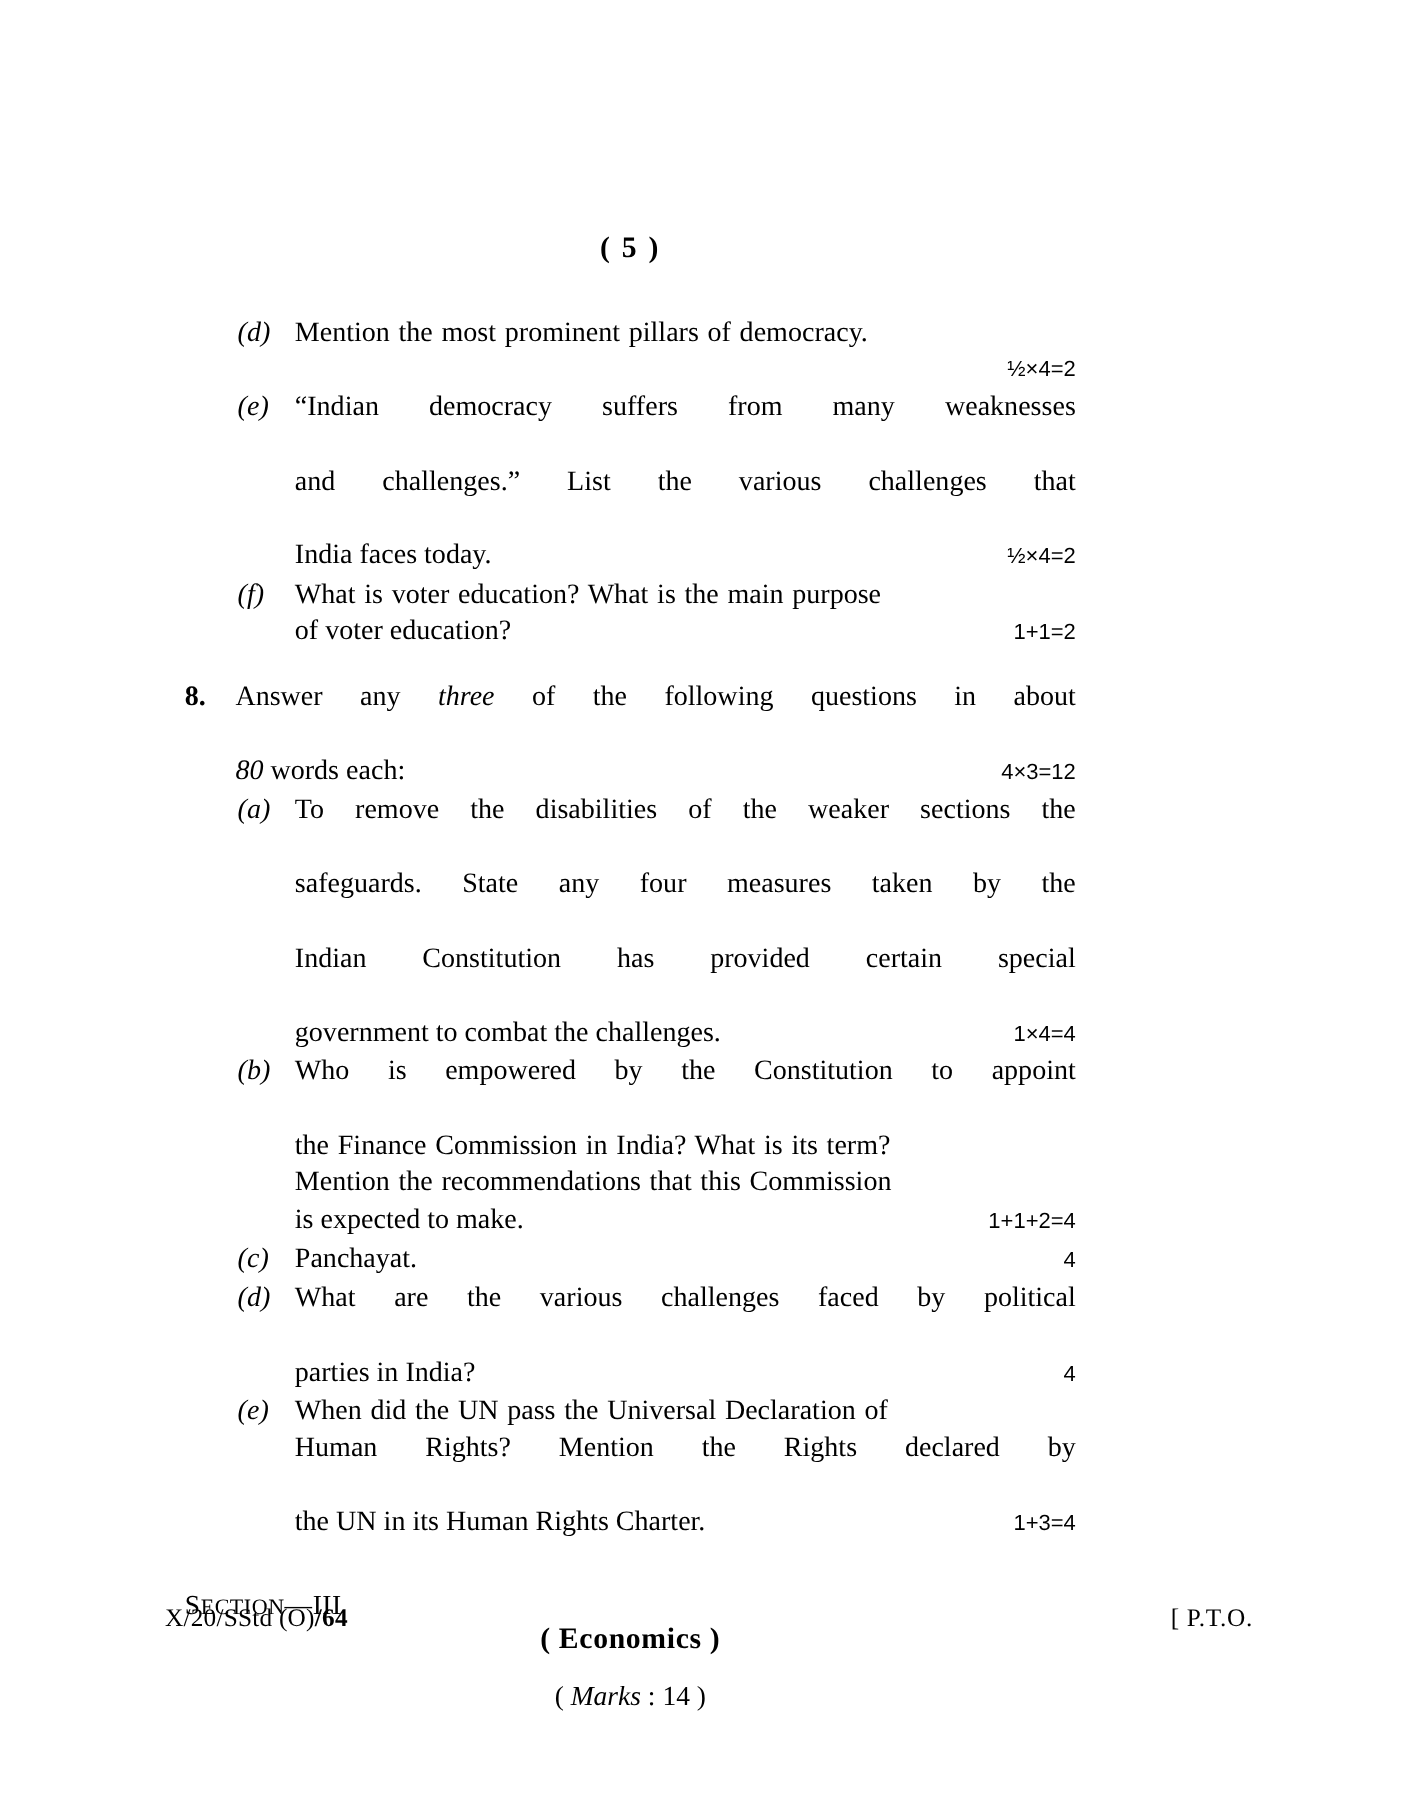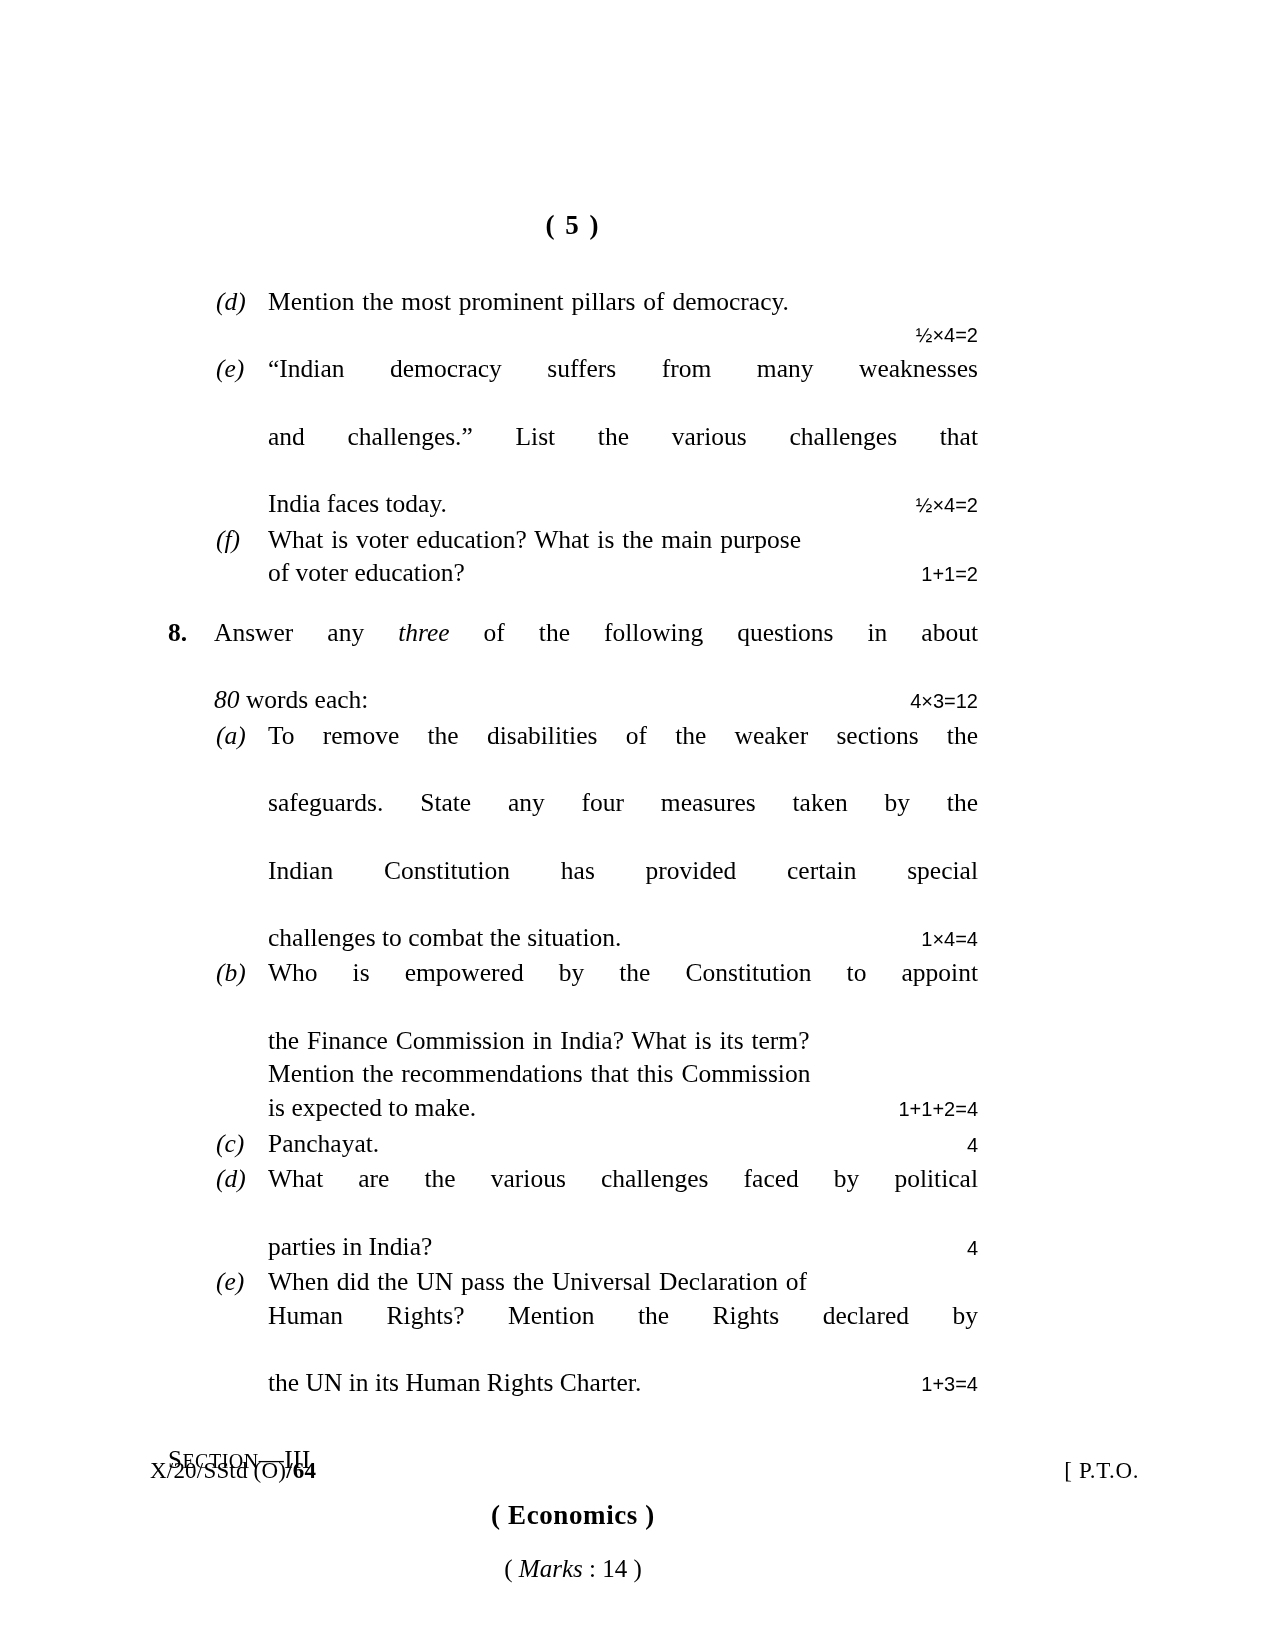--- a/index.html
+++ b/index.html
@@ -121,21 +121,20 @@
   }
   .sec-head .smallcaps-first { font-size: 25px; }
   .sec-head .smallcaps-rest {
     font-size: 20px;
     letter-spacing: 0.5px;
   }
   .sec-title {
     text-align: center;
     font-size: 27px;
     font-weight: bold;
-    margin-top: 26px;
     letter-spacing: 0.6px;
   }
   .sec-marks {
     text-align: center;
     font-size: 25px;
     margin-top: 24px;
     margin-bottom: 31px;
   }
 
   
@@ -212,21 +211,21 @@
       </div>
     </div>
 
     <div class="subrow">
       <div class="subtag">(a)</div>
       <div class="subbody">
         <div class="just">To remove the disabilities of the weaker sections the</div>
         <div class="just">safeguards. State any four measures taken by the</div>
         <div class="just">Indian Constitution has provided certain special</div>
         <div class="lastline">
-          <span class="txt">challenges to combat the situation.</span>
+          <span class="txt">government to combat the challenges.</span>
           <span class="marks">1×4=4</span>
         </div>
       </div>
     </div>
 
     <div class="subrow">
       <div class="subtag">(b)</div>
       <div class="subbody">
         <div class="just">Who is empowered by the Constitution to appoint</div>
         <div class="noj">the Finance Commission in India? What is its term?</div>

